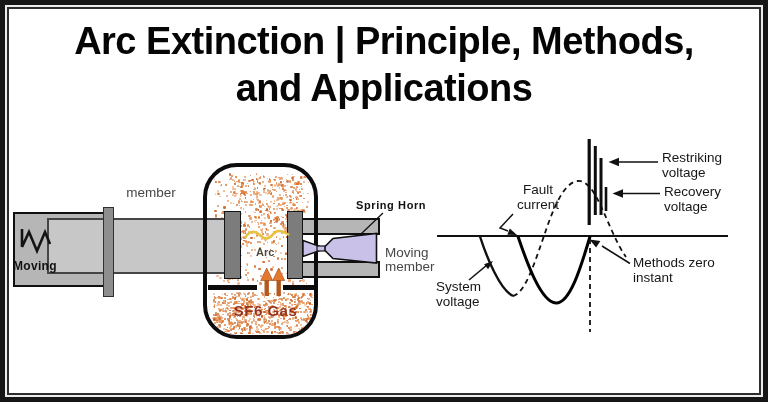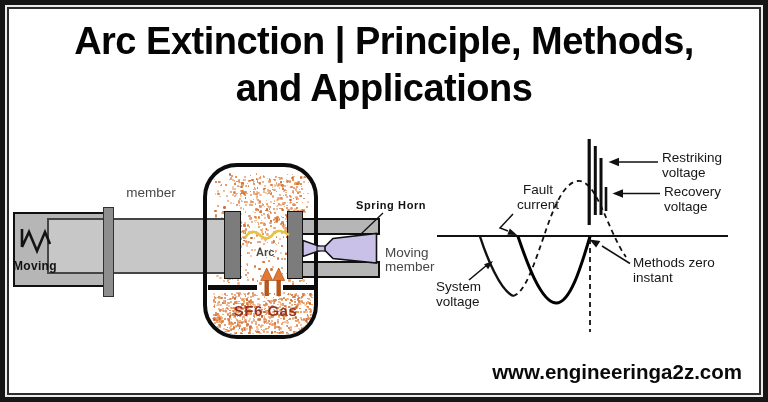--- a/index.html
+++ b/index.html
@@ -1480,21 +1480,20 @@
   </div>
   <div class="abs wf zerol">
     <div>Methods zero</div>
     <div>instant</div>
   </div>
   <div class="abs wf systeml">
     <div>System</div>
     <div>voltage</div>
   </div>
 
-  <div class="abs website">www.engineeringa2z.com</div>
 
   <svg class="overlay" width="768" height="402" viewBox="0 0 768 402">
 
     <path d="M22,229 L22,247 M22,247 L29,232 L37,251 L45,232 L50,244" fill="none" stroke="#131313" stroke-width="2.6" stroke-linejoin="miter"></path>
 
     <path id="arcwave" d="M245,238 C250,229 256,231 261,236 C265,240 270,239 274,233 C278,229 283,231 289,235" fill="none" stroke="#e8c243" stroke-width="2.6"></path>
 
     <g id="gasarrows">
       <rect x="264.5" y="279" width="4.4" height="17" fill="#b4581f"></rect>
       <polygon points="266.7,268 260.7,280.5 272.7,280.5" fill="#e4782f" stroke="#9c4716" stroke-width="0.6"></polygon>

